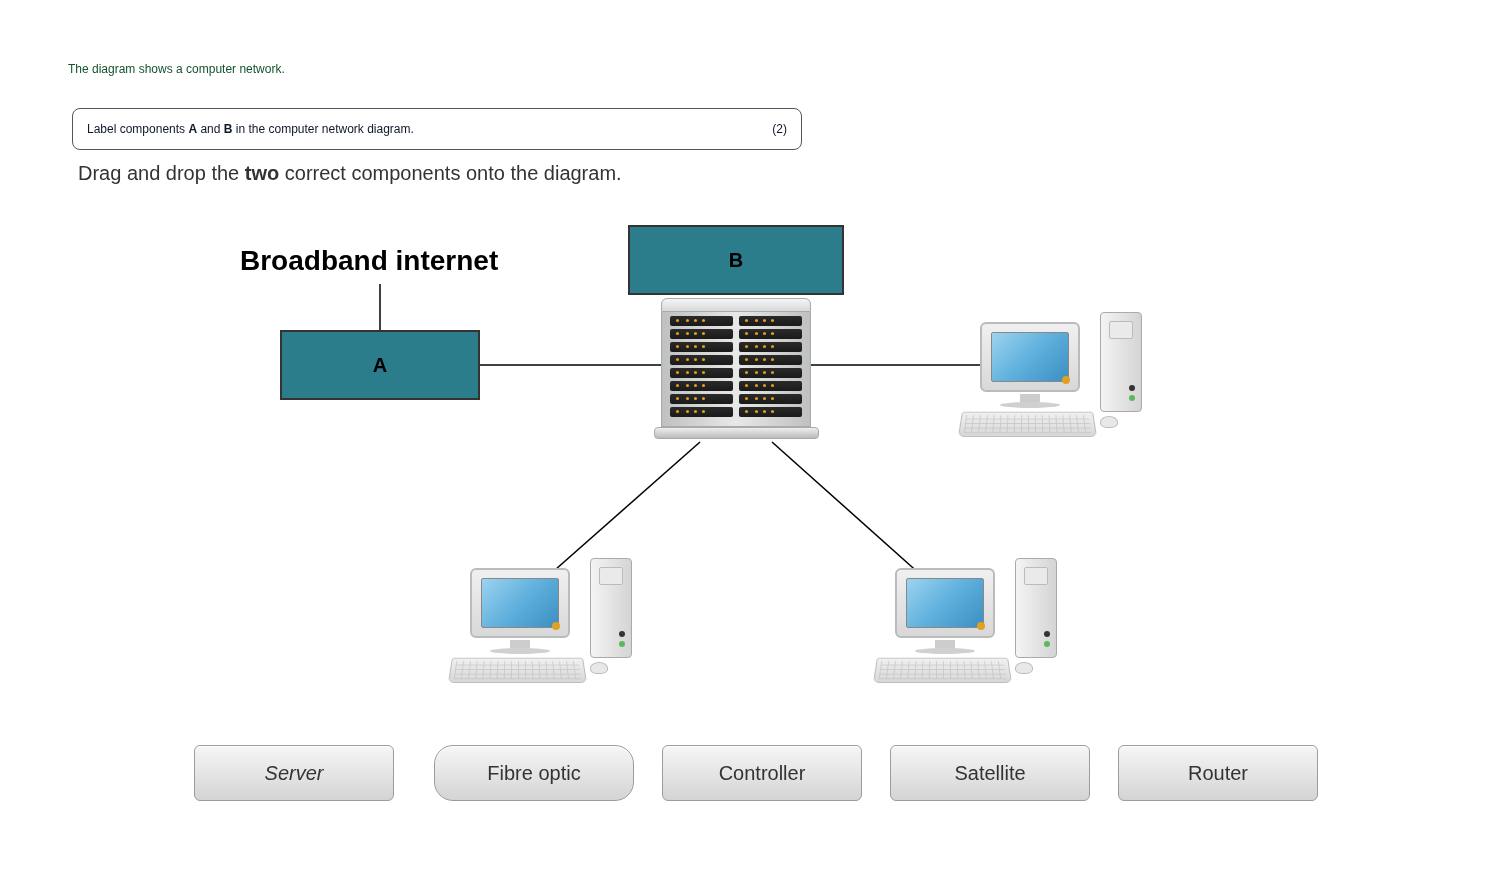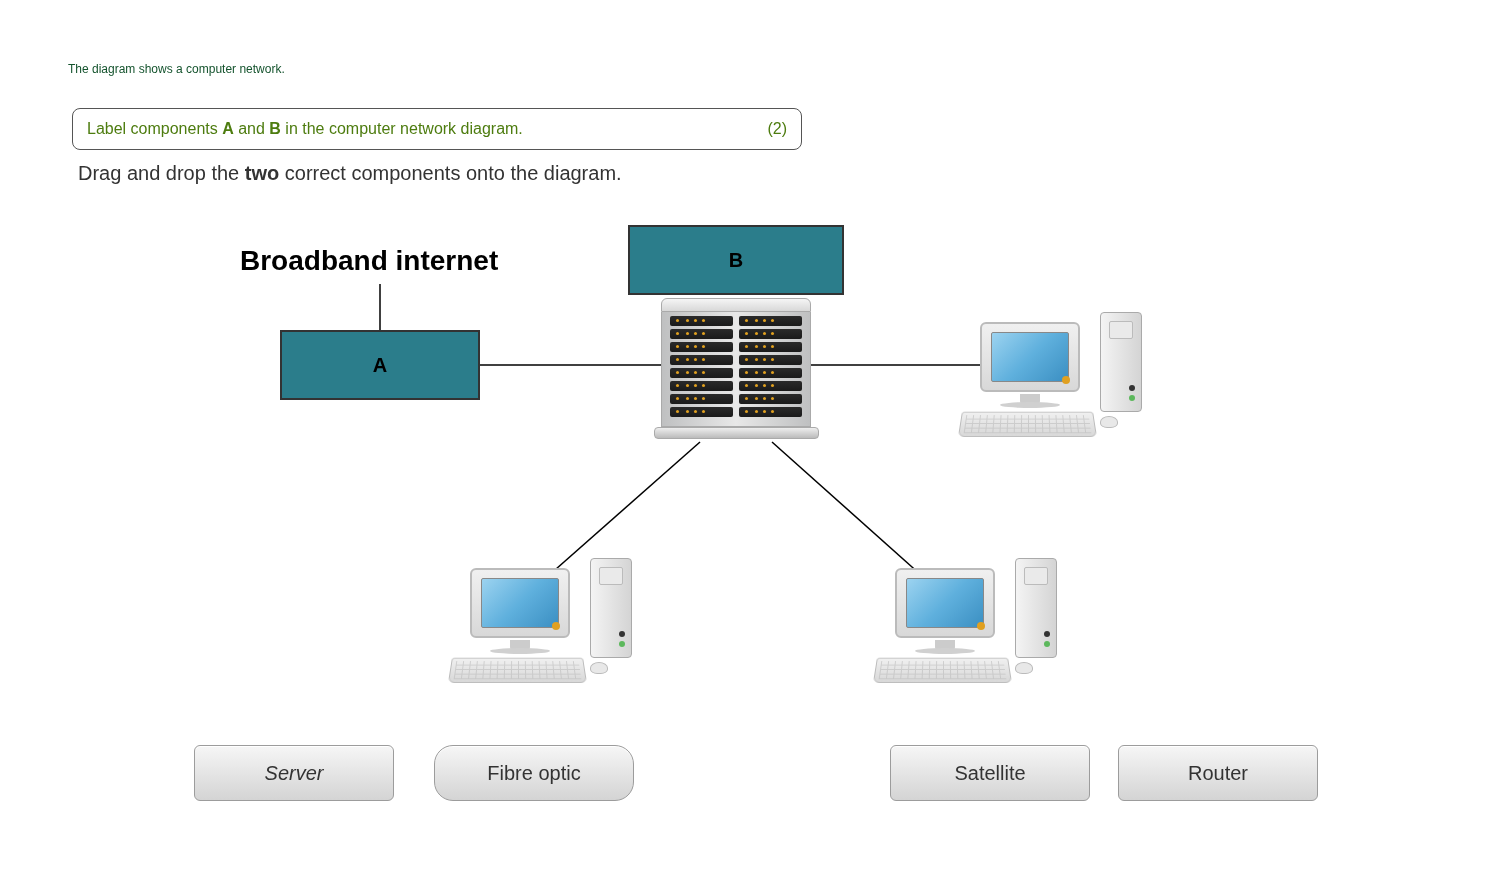--- a/index.html
+++ b/index.html
@@ -24,22 +24,22 @@
     position: absolute;
     left: 72px;
     top: 108px;
     width: 730px;
     height: 42px;
     border: 1.5px solid #555;
     border-radius: 8px;
     display: flex;
     align-items: center;
     padding: 0 14px;
-    font-size: 16px;
-    color: #4d7c0f;
+    font-size: 12px;
+    color: #0f172a;
     justify-content: space-between;
   }
   .question-box strong { font-weight: bold; }
   .instruction {
     position: absolute;
     left: 78px;
     top: 162px;
     font-size: 20px;
     color: #333;
   }
@@ -362,16 +362,17 @@
       </div>
     <div class="monitor-stand"></div>
       <div class="monitor-base"></div>
     <div class="tower"></div>
     <div class="keyboard"></div>
     <div class="mouse"></div>
   </div>
 
   <div class="option-btn" style="left:194px;font-style:italic;">Server</div>
   <div class="option-btn" style="left:434px;border-radius:19px;">Fibre optic</div>
+  <div class="option-btn" style="left:662px;">Controller</div>
   <div class="option-btn" style="left:890px;">Satellite</div>
   <div class="option-btn" style="left:1118px;">Router</div>
 
 </div>
 
 </body></html>

